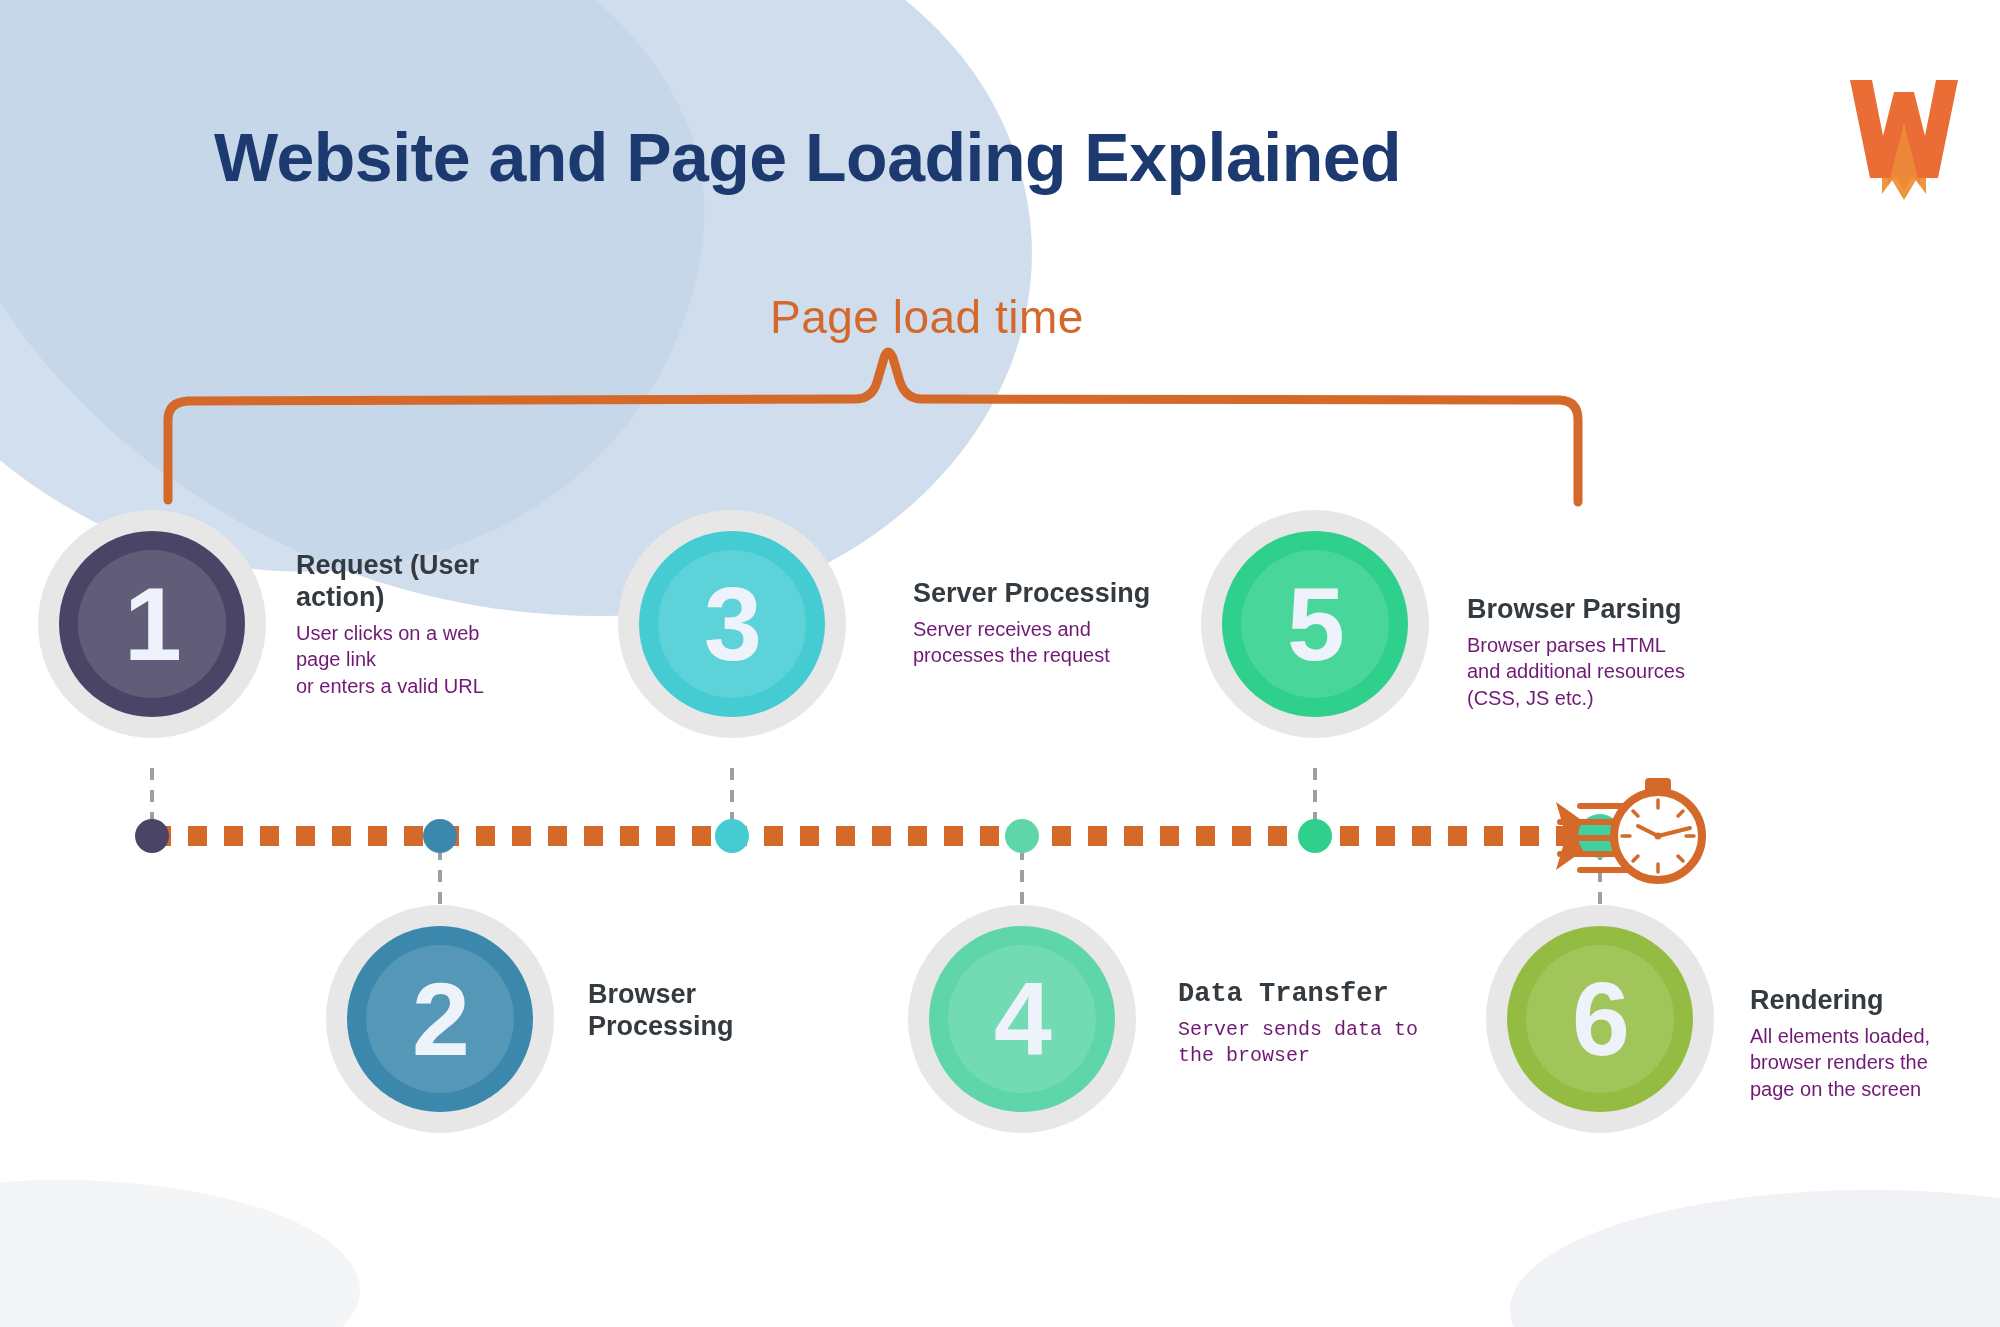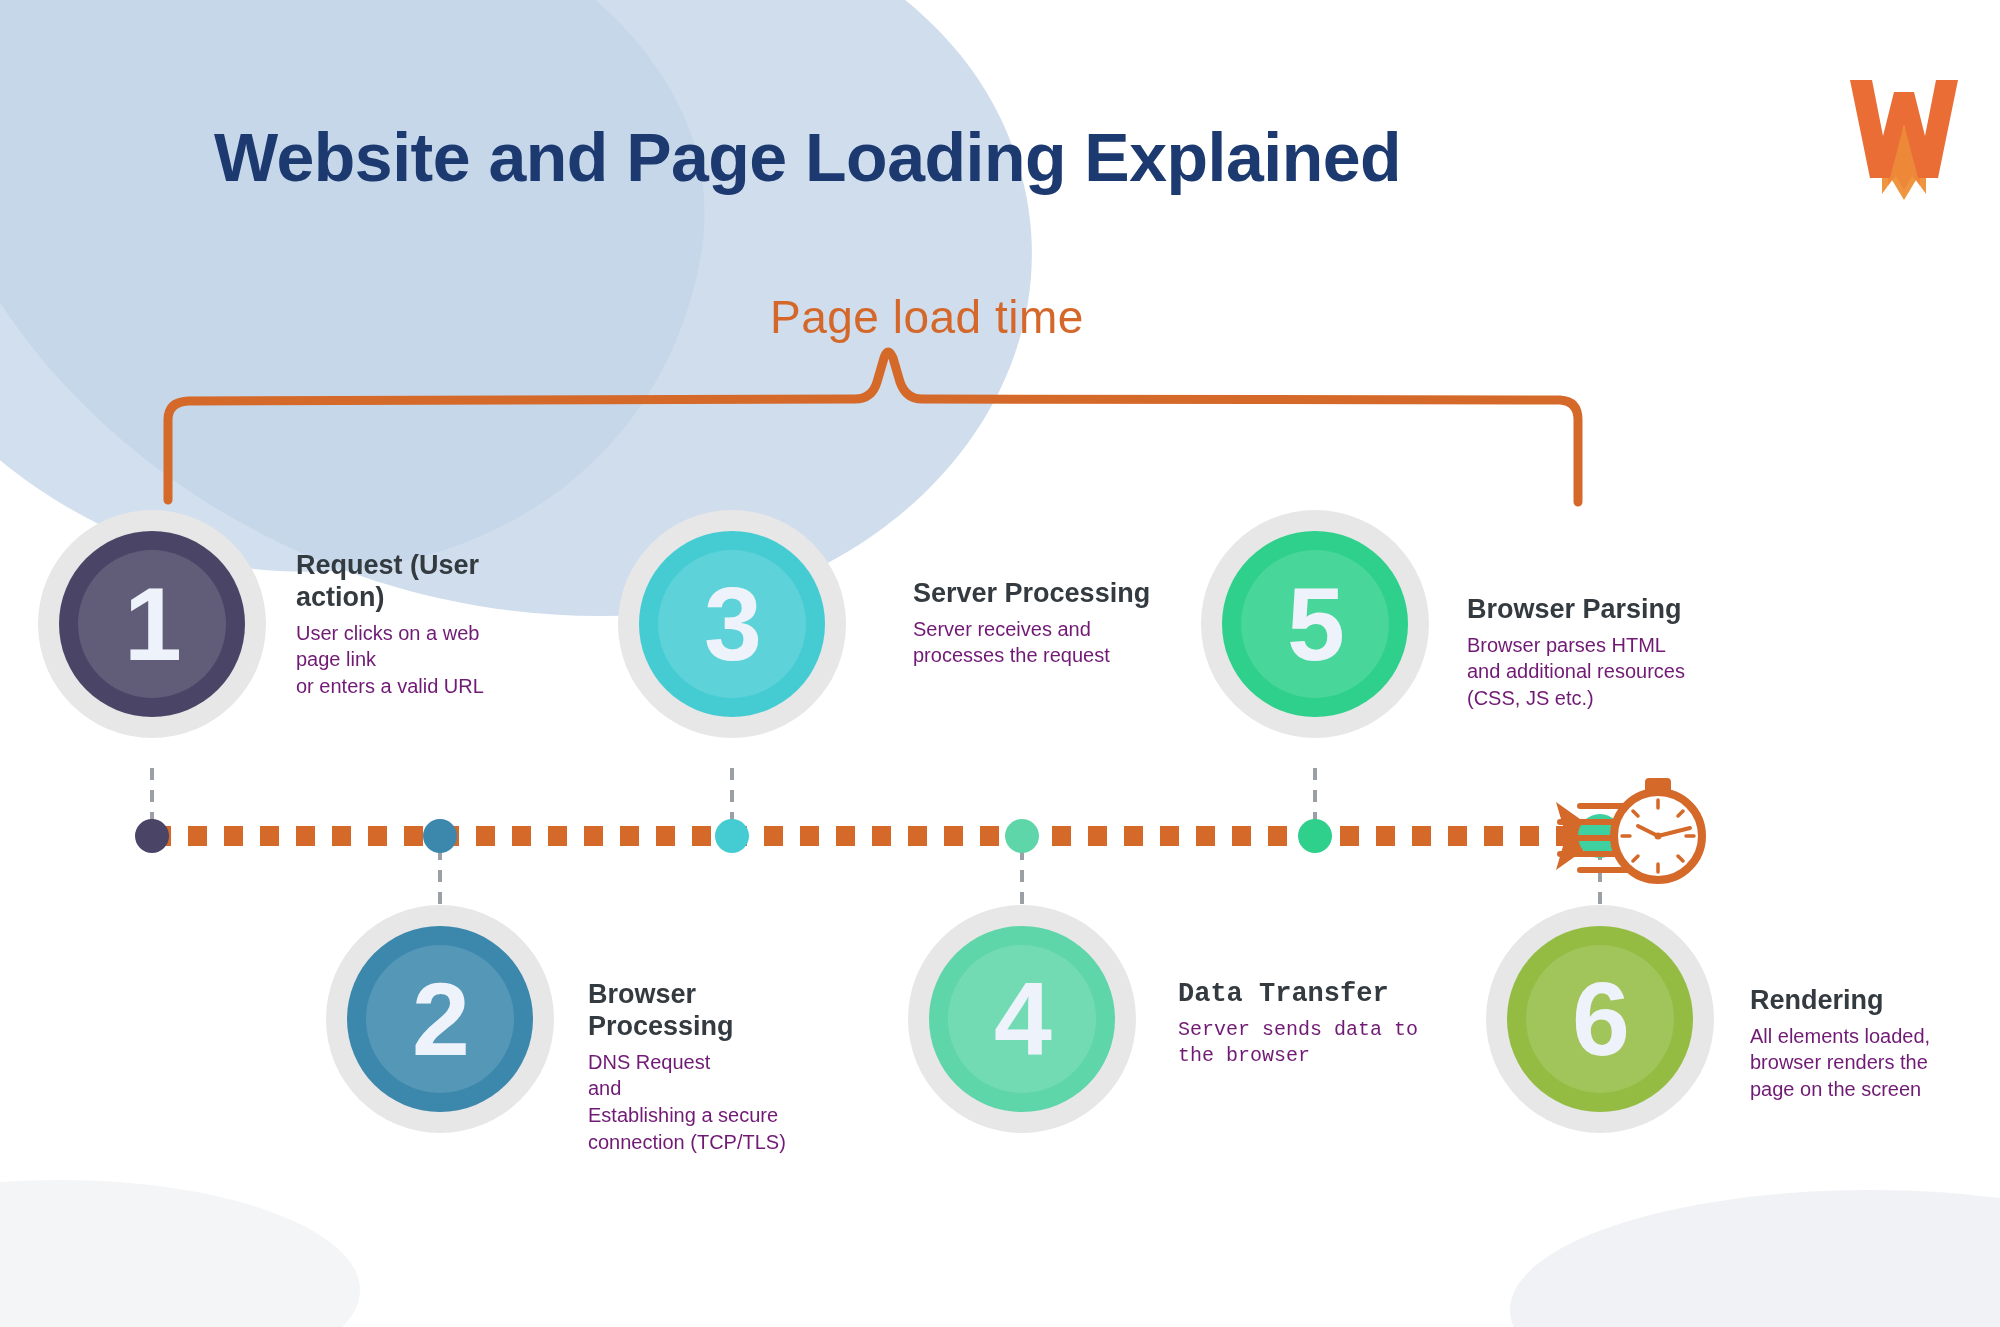--- a/index.html
+++ b/index.html
@@ -221,24 +221,20 @@
 <div class="step" style="left:326px; top:905px;">
   <div class="circle-wrap" style="left:0; top:0;">
     <div class="circle-outer" style="background:#3c88ad;">
       <div class="circle-inner"></div>
       <span class="circle-num">2</span>
     </div>
   </div>
   <div class="step-text" style="left:262px; top:74px; width:300px;">
     <div class="step-title">Browser
 Processing</div>
-    <div class="step-desc">DNS Request
-and
-Establishing a secure
-connection (TCP/TLS)</div>
   </div>
 </div>
 
 <div class="step" style="left:908px; top:905px;">
   <div class="circle-wrap" style="left:0; top:0;">
     <div class="circle-outer" style="background:#5fd6a9;">
       <div class="circle-inner"></div>
       <span class="circle-num">4</span>
     </div>
   </div>

